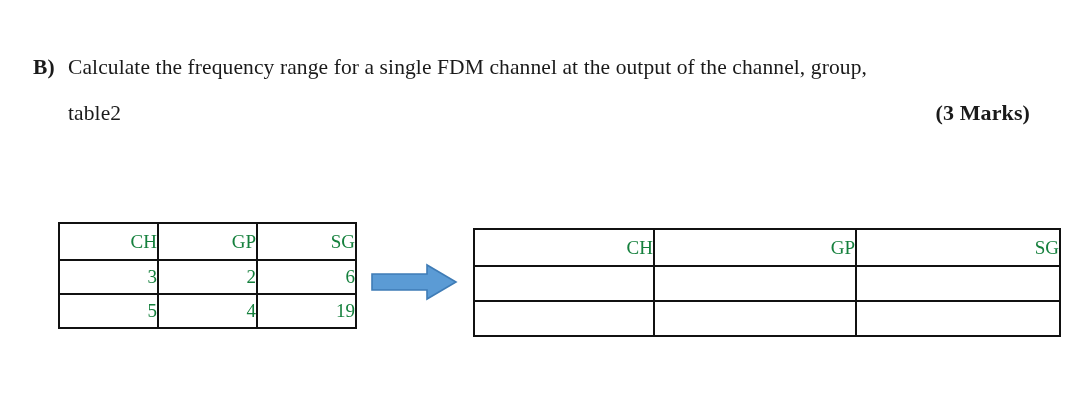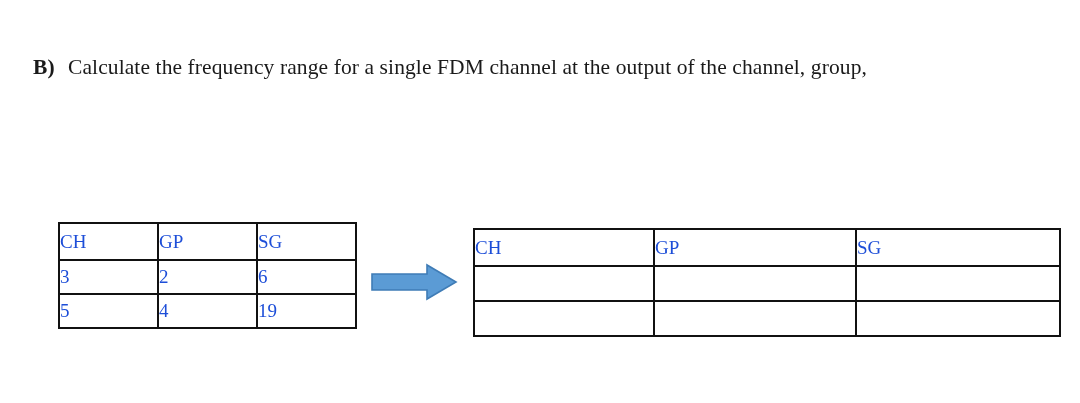--- a/index.html
+++ b/index.html
@@ -66,25 +66,25 @@
   }
 
   table.grid {
     position: absolute;
     border-collapse: collapse;
     background: #ffffff;
     table-layout: fixed;
   }
   table.grid td {
     border: 2.5px solid #111111;
-    text-align: left;
+    text-align: right;
     vertical-align: middle;
     font-size: 19px;
     font-family: "Liberation Serif", "DejaVu Serif", serif;
-    color: #1d4ed8;
+    color: #15803d;
     padding: 0;
   }
 
   
   #table-source {
     left: 58px;
     top: 222px;
   }
   #table-source td {
     width: 97px;
@@ -123,20 +123,24 @@
 <body>
 
 <div class="question-block">
 
   <div class="q-line">
     <span class="q-marker">B)</span>
     <span class="q-text">Calculate the frequency range for a single FDM channel at the output of the channel, group,</span>
   </div>
 
 
+  <div class="q-line">
+    <span class="q-indent">table2</span>
+    <span class="q-marks">(3 Marks)</span>
+  </div>
 
 </div>
 
 <div class="tables-area">
 
   <table class="grid" id="table-source">
     <tbody>
       <tr class="header-row">
         <td>CH</td>
         <td>GP</td>

